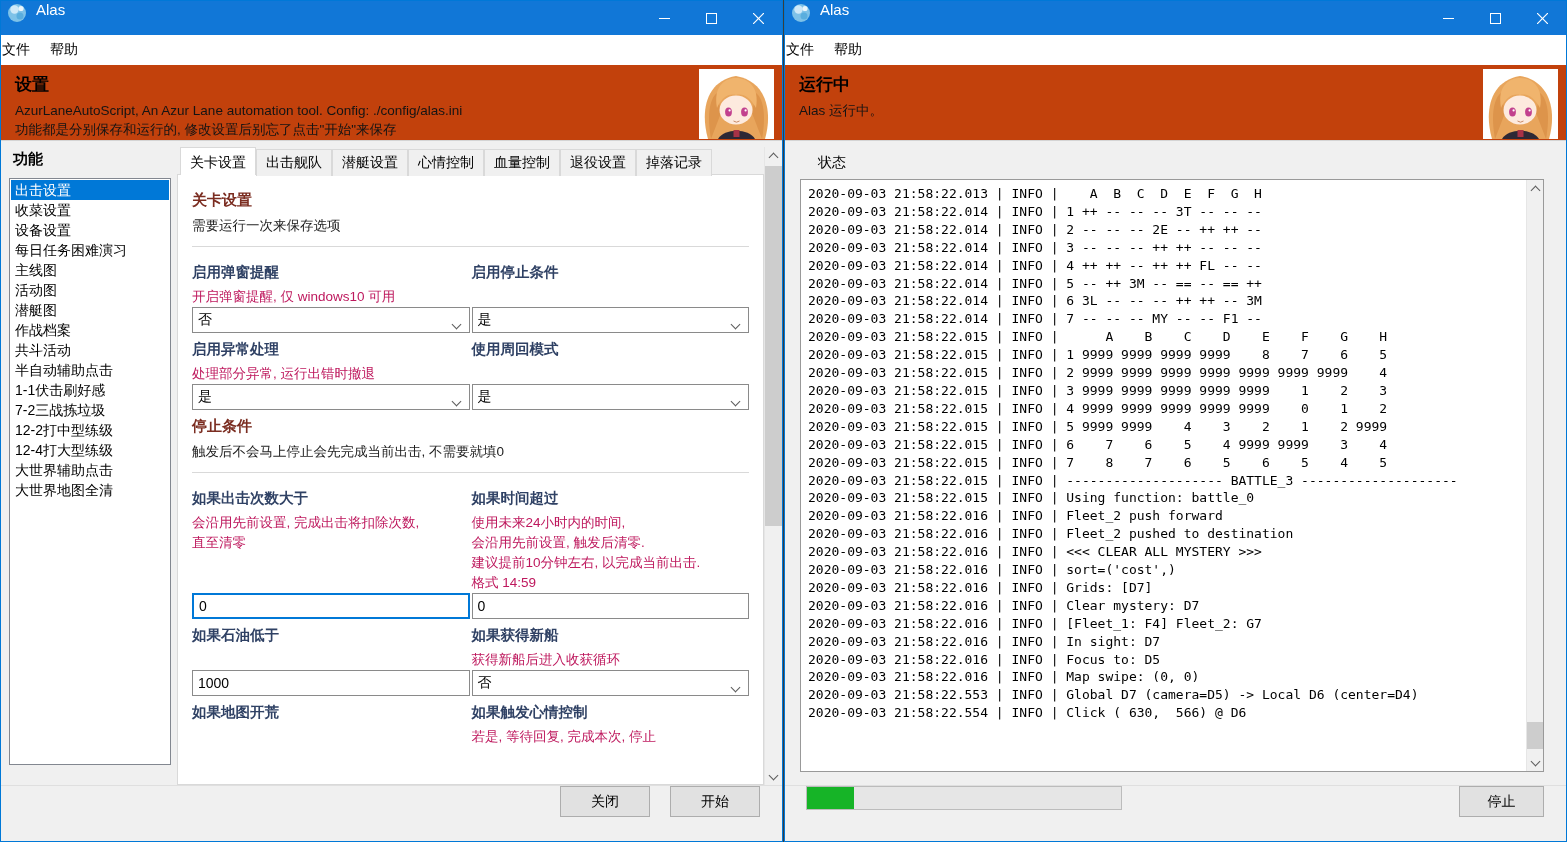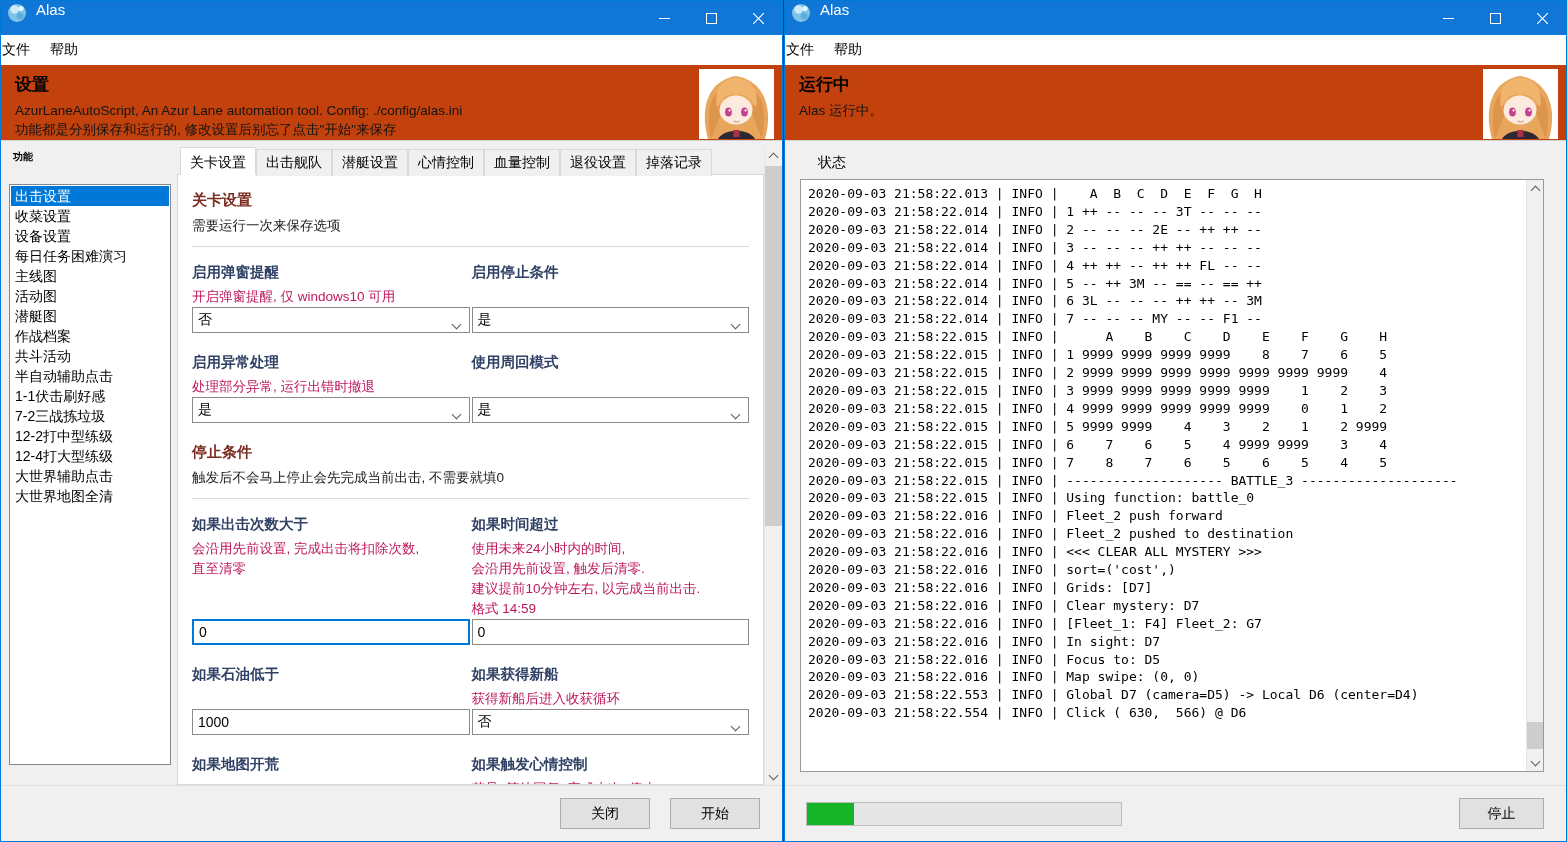--- a/index.html
+++ b/index.html
@@ -35,35 +35,35 @@
 
   
   .header{height:76px;background:#c2410c;border-bottom:1px solid #d4d4d4;position:relative;padding:5px 92px 0 14px;flex:0 0 auto}
   .header-title{font-size:17px;font-weight:bold;margin:3px 0 5px}
   .header-line{font-size:13.5px;line-height:19px;color:#141414}
   .avatar{position:absolute;right:8px;top:4px;width:75px;height:70px;border:0}
 
   
   .body-left{flex:1;display:flex;min-height:0}
   .sidebar{width:176px;flex:0 0 auto;padding:9px 6px 20px 8px;display:flex;flex-direction:column}
-  .sidebar-title{font-weight:bold;font-size:10px;margin:0 0 20px 4px}
+  .sidebar-title{font-weight:bold;font-size:15px;margin:0 0 9px 4px}
   .listbox{background:#fff;border:1px solid #828790;flex:1;overflow:hidden;font-size:14px;padding:1px}
   .lb-item{height:20px;line-height:20px;padding-left:4px;white-space:nowrap}
   .lb-item.selected{background:var(--select);color:#fff}
 
   .content{flex:1;position:relative;padding:6px 18px 0 0;display:flex;flex-direction:column;min-height:0}
   .tabbar{display:flex;padding-left:3px;position:relative;z-index:2}
   .tab{font-size:14px;padding:4px 9px 4px 9px;background:#f0f0f0;border:1px solid #d9d9d9;border-bottom:none;position:relative;top:2px;line-height:17px;white-space:nowrap}
   .tab.active{background:#fff;top:0;padding-top:6px;margin-bottom:-1px;z-index:3}
   .tabpage{background:#fff;border:1px solid #d9d9d9;flex:1;overflow:hidden;padding:14px;position:relative;z-index:1}
 
   .fsection-title{color:var(--maroon);font-weight:bold;font-size:15px;margin:2px 0 7px}
   .fsection-desc{font-size:13.5px;color:#1c1c1c;margin-bottom:11px}
   .divider{border-top:1px solid #d9d9d9;height:1px;margin-bottom:16px}
-  .frow{display:grid;grid-template-columns:1fr 1fr;column-gap:2px;margin-bottom:20px}
+  .frow{display:grid;grid-template-columns:1fr 1fr;column-gap:2px;margin-bottom:7px}
   .fcell{display:flex;flex-direction:column;min-height:0}
   .flabel{color:var(--navy);font-weight:bold;font-size:14.5px;margin-bottom:5px}
   .fdesc{font-size:13.5px;color:#be185d;line-height:20px;white-space:pre-line}
   .combo{margin-top:auto;height:26px;border:1px solid #8a8a8a;background:#fff;display:flex;align-items:center;padding:0 24px 0 5px;font-size:14px;position:relative}
   .combo .chev-box{position:absolute;right:9px;top:10px}
   .tbox{margin-top:auto;height:26px;border:1px solid #8a8a8a;background:#fff;display:flex;align-items:center;padding:0 5px;font-size:14px}
   .tbox.focused{border:2px solid var(--select)}
   .fcell .flabel + .combo, .fcell .flabel + .tbox{margin-top:auto}
 
   
@@ -72,21 +72,21 @@
   .vscroll .sb-up{top:0}
   .vscroll .sb-down{bottom:0}
   .vscroll .sb-thumb{position:absolute;left:0;width:17px;background:#cdcdcd}
   .content-scroll{top:6px;right:1px;bottom:0}
   .content-scroll .sb-thumb{top:19px;height:360px}
   .chev{display:inline-block;width:7px;height:7px;border-right:1.6px solid #5c5c5c;border-bottom:1.6px solid #5c5c5c}
   .chev.up{transform:rotate(-135deg);margin-top:4px}
   .chev.down{transform:rotate(45deg);margin-bottom:3px}
 
   
-  .footer{height:56px;flex:0 0 auto;background:#f0f0f0;border-top:1px solid #dfdfdf;display:flex;align-items:center}
+  .footer{height:56px;flex:0 0 auto;background:#f0f0f0;border-top:1px solid #dfdfdf;display:flex;}
   .footer.left-f{justify-content:flex-end;padding-right:22px}
   .btn{width:90px;height:31px;background:#e1e1e1;border:1px solid #adadad;font-size:14px;display:flex;align-items:center;justify-content:center}
   .btn + .btn{margin-left:20px}
 
   
   .body-right{flex:1;display:flex;flex-direction:column;min-height:0;padding:0 22px 13px 15px}
   .status-label{font-size:14px;margin:13px 0 7px 18px}
   .logbox{flex:1;background:#fff;border:1px solid #999;position:relative;overflow:hidden}
   .loglines{padding:5px 20px 0 7px;font-family:"DejaVu Sans Mono","Liberation Mono",monospace;font-size:13px;line-height:17.9px;white-space:pre;color:#000}
   .log-scroll{top:0;right:0;bottom:0}

